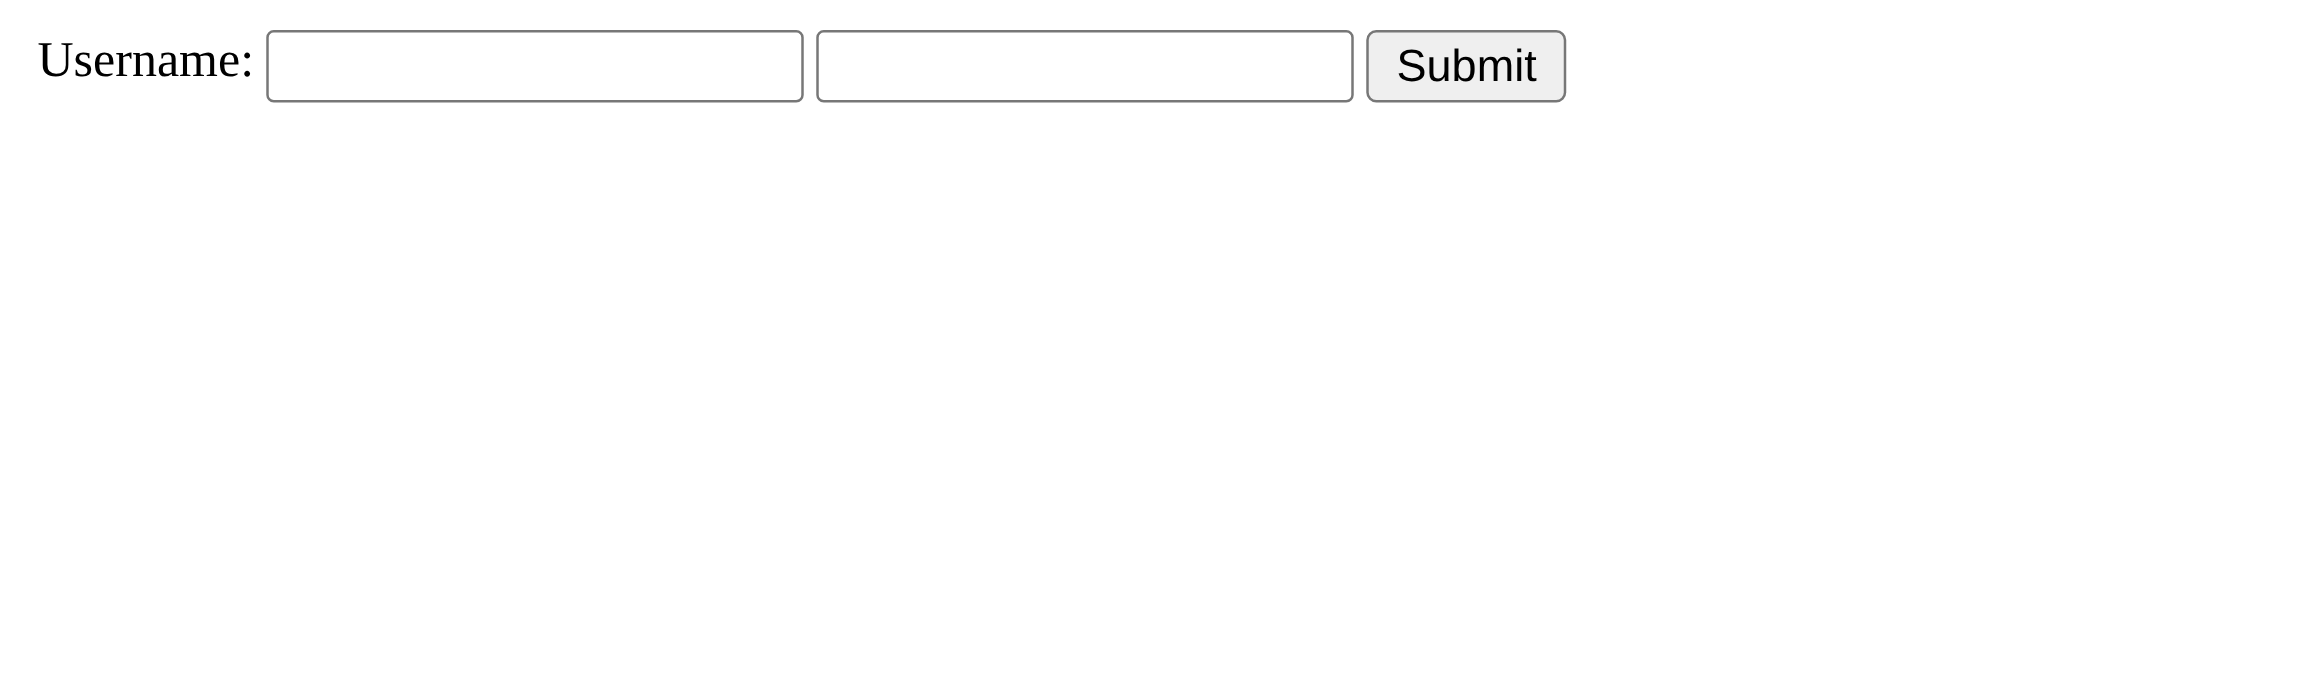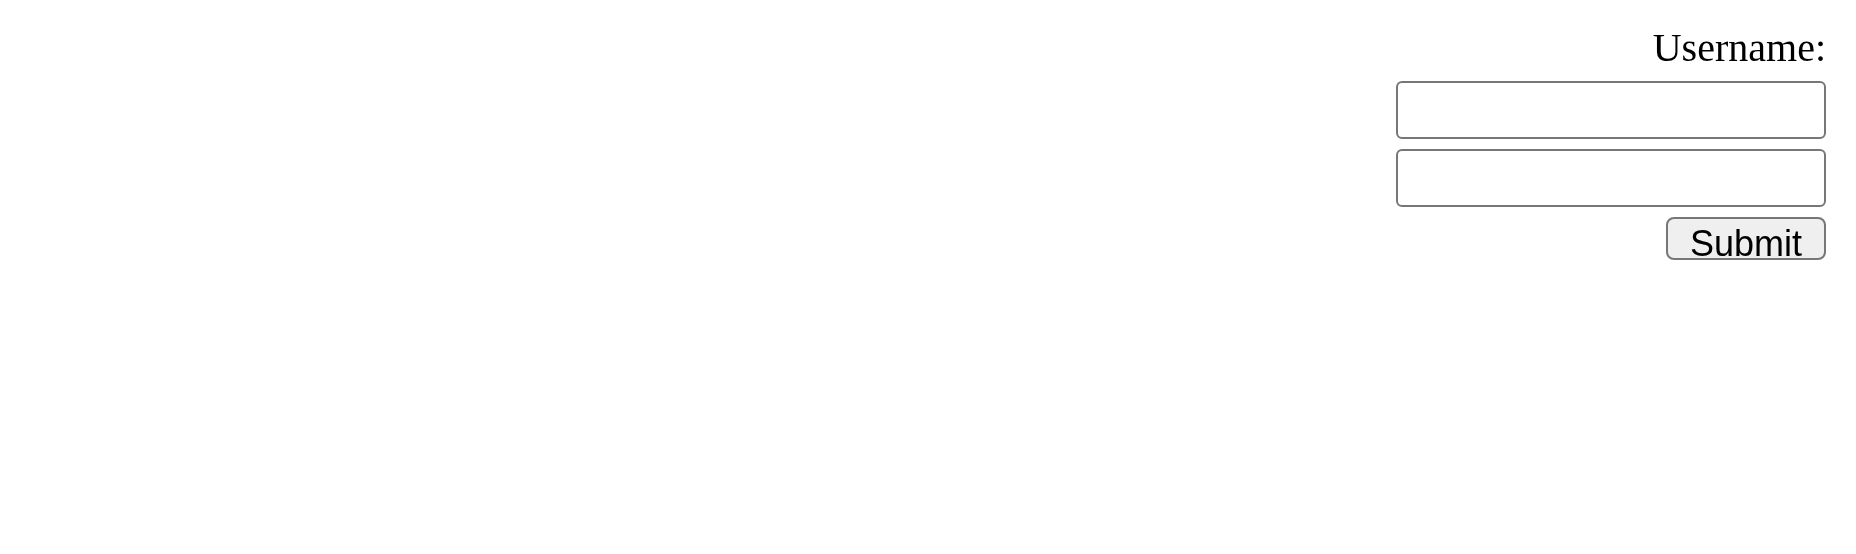--- a/index.html
+++ b/index.html
@@ -5,43 +5,42 @@
     body {
       margin: 0;
       padding: 24px 30px;
       font-family: Georgia, "Times New Roman", Times, serif;
       font-size: 40px;
       color: #000;
       background: #fff;
     }
     form {
       display: flex;
-      align-items: flex-end;
+      align-items: flex-start;
       gap: 10px;
       white-space: nowrap;
-      flex-direction: column;
     }
     label {
       font-family: Georgia, "Times New Roman", Times, serif;
     }
     input[type="text"],
     input[type="password"] {
       font-size: 36px;
       height: 58px;
       width: 430px;
       border: 2px solid #777;
       border-radius: 6px;
       padding: 2px 8px;
       box-sizing: border-box;
       background: #fff;
     }
     button {
       font-family: Arial, Helvetica, sans-serif;
       font-size: 36px;
-      height: 43px;
+      height: 58px;
       padding: 4px 22px;
       border: 2px solid #777;
       border-radius: 8px;
       background: #efefef;
       cursor: pointer;
       box-sizing: border-box;
     }
   </style>
 </head>
 <body>

